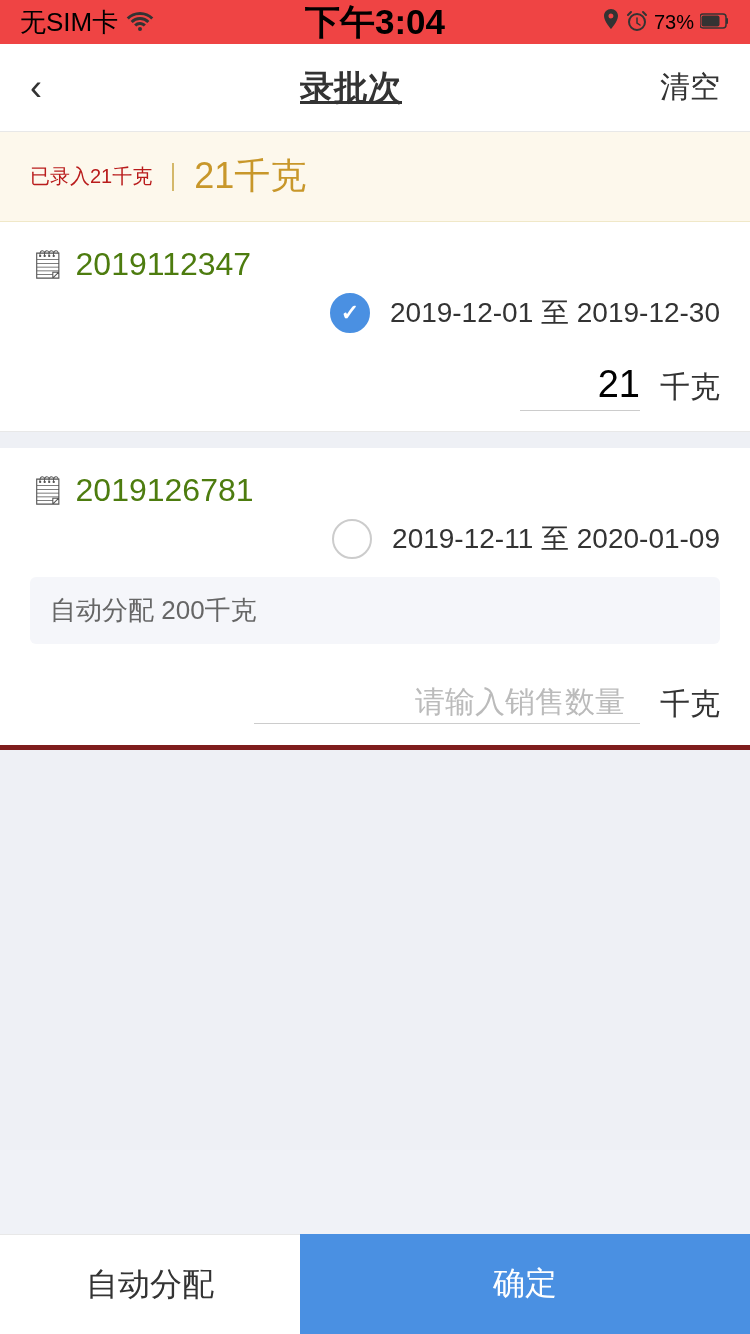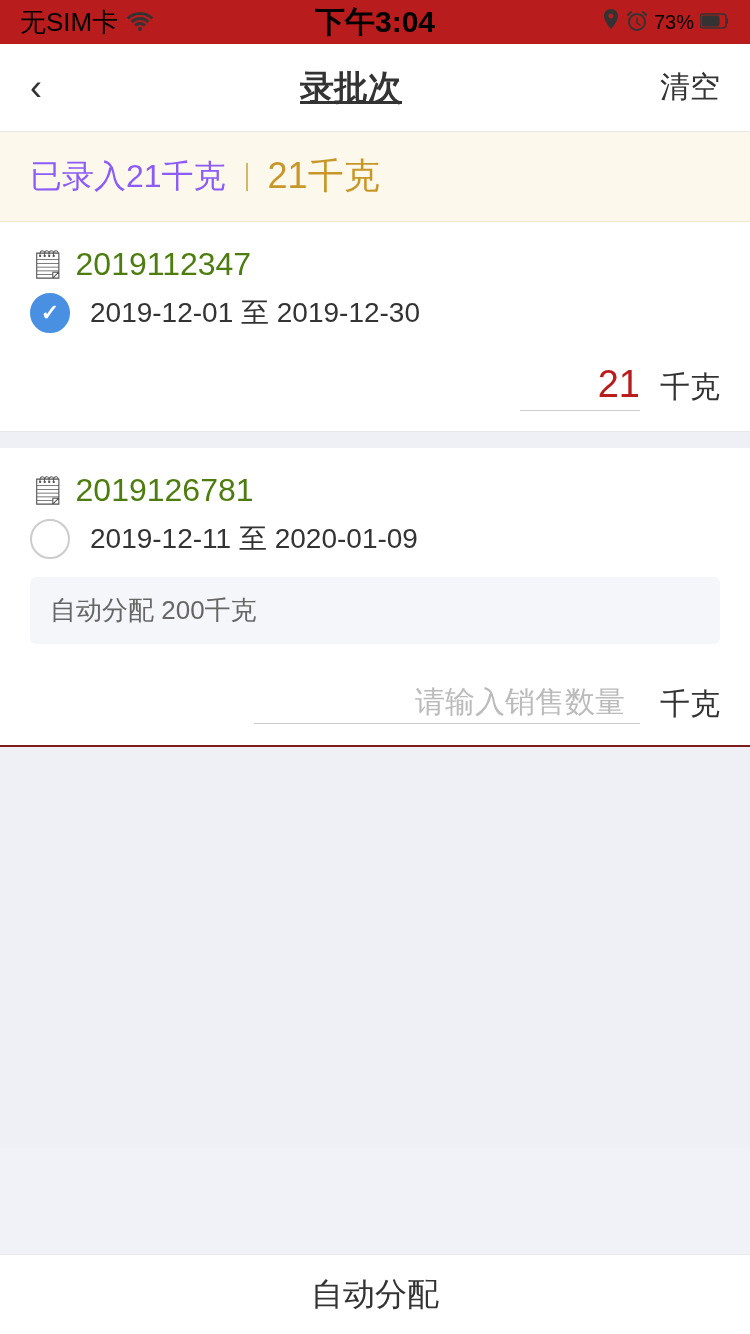--- a/index.html
+++ b/index.html
@@ -7,37 +7,37 @@
     body {
       font-family: -apple-system, "PingFang SC", "Helvetica Neue", sans-serif;
       background: #f0f2f7;
       width: 750px;
       min-height: 1334px;
       overflow-x: hidden;
     }
 
     
     .status-bar {
-      background: #b91c1c;
+      background: #ef4444;
       height: 44px;
       display: flex;
       align-items: center;
       justify-content: space-between;
       padding: 0 20px;
       font-size: 28px;
     }
     .status-left {
       display: flex;
       align-items: center;
       gap: 8px;
       font-size: 26px;
       font-weight: 500;
     }
     .status-center {
-      font-size: 30px;
+      font-size: 35px;
       font-weight: 600;
       position: absolute;
       left: 50%;
       transform: translateX(-50%);
     }
     .status-right {
       display: flex;
       align-items: center;
       gap: 6px;
       font-size: 20px;
@@ -73,22 +73,22 @@
     
     .info-banner {
       background: #fdf8ec;
       padding: 20px 30px;
       display: flex;
       align-items: center;
       gap: 20px;
       border-bottom: 1px solid #f0e8c8;
     }
     .info-label {
-      font-size: 32px;
-      color: #8b5cf6;
+      font-size: 20px;
+      color: #b91c1c;
     }
     .info-divider {
       width: 2px;
       height: 28px;
       background: #d4b86a;
     }
     .info-value {
       font-size: 36px;
       color: #c8972a;
     }
@@ -111,20 +111,21 @@
     .batch-id {
       font-size: 32px;
       color: #4d7c0f;
       font-weight: 500;
     }
     .batch-date-row {
       padding: 0 30px 10px 30px;
       display: flex;
       align-items: center;
       gap: 20px;
+      justify-content: flex-end;
     }
     .radio-circle {
       width: 40px;
       height: 40px;
       border-radius: 50%;
       border: 2px solid #ccc;
       background: #fff;
       display: flex;
       align-items: center;
       justify-content: center;
@@ -157,42 +158,42 @@
     .quantity-row {
       padding: 20px 30px 20px 30px;
       display: flex;
       align-items: center;
       justify-content: flex-end;
       gap: 20px;
       border-bottom: 1px solid #e8e8e8;
     }
     .quantity-value {
       font-size: 38px;
-      color: #b91c1c;
+      color: #000000;
       font-weight: 500;
     }
     .quantity-unit {
       font-size: 30px;
       color: #333;
     }
     .quantity-underline {
       border-bottom: 1px solid #ccc;
       min-width: 120px;
       text-align: right;
       padding-bottom: 4px;
     }
 
     
     .input-row {
       padding: 20px 30px;
       display: flex;
       align-items: center;
       justify-content: flex-end;
       gap: 20px;
-      border-bottom: 2px solid #7f1d1d;
+      border-bottom: 5px solid #7f1d1d;
     }
     .qty-input {
       border: none;
       background: transparent;
       font-size: 30px;
       color: #999;
       text-align: right;
       outline: none;
       min-width: 200px;
       border-bottom: 1px solid #ccc;
@@ -211,21 +212,21 @@
       background: #eef0f5;
       flex: 1;
       min-height: 400px;
     }
 
     
     .bottom-bar {
       position: fixed;
       bottom: 0;
       width: 750px;
-      height: 80px;
+      height: 100px;
       display: flex;
     }
     .btn-auto {
       flex: 1;
       background: #fff;
       border: none;
       font-size: 32px;
       color: #333;
       cursor: pointer;
       border-top: 1px solid #e8e8e8;
@@ -326,13 +327,14 @@
   <div class="input-row">
     <input class="qty-input" type="number" placeholder="请输入销售数量" style="">
     <span class="input-unit">千克</span>
   </div>
 </div>
 
 <div class="empty-area"></div>
 
 <div class="bottom-bar">
   <button class="btn-auto">自动分配</button>
+  <button class="btn-confirm">确定</button>
 </div>
 
 </body></html>

